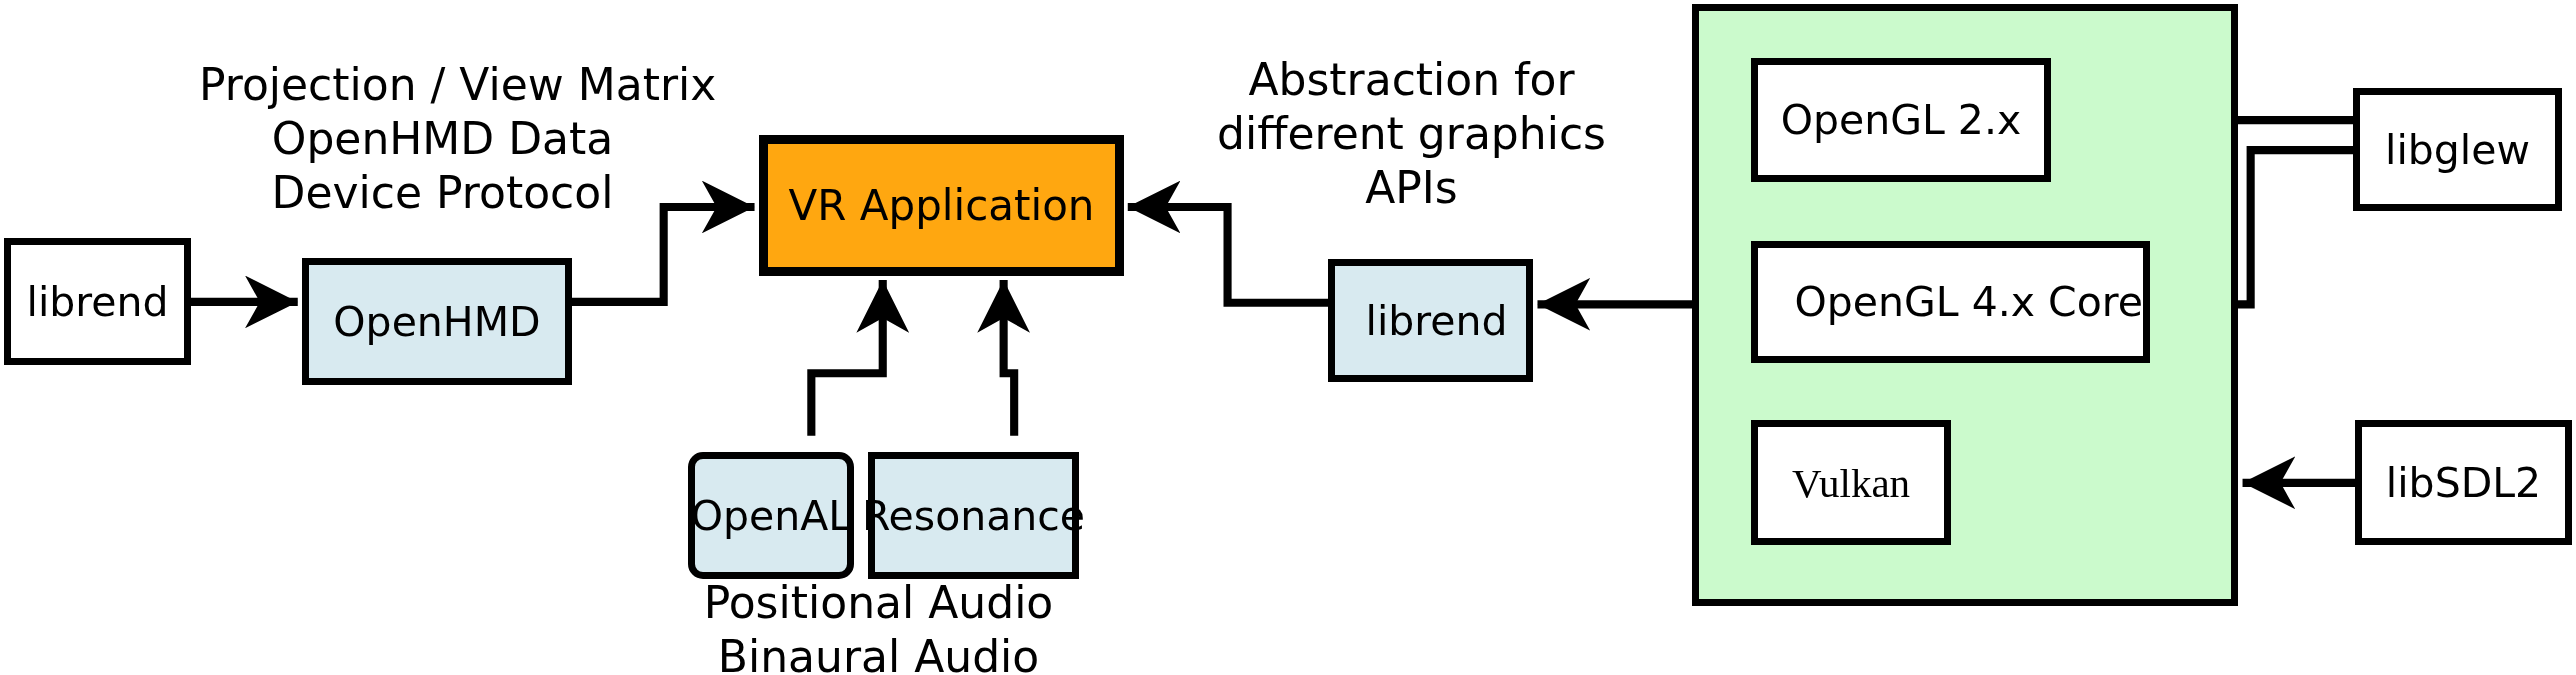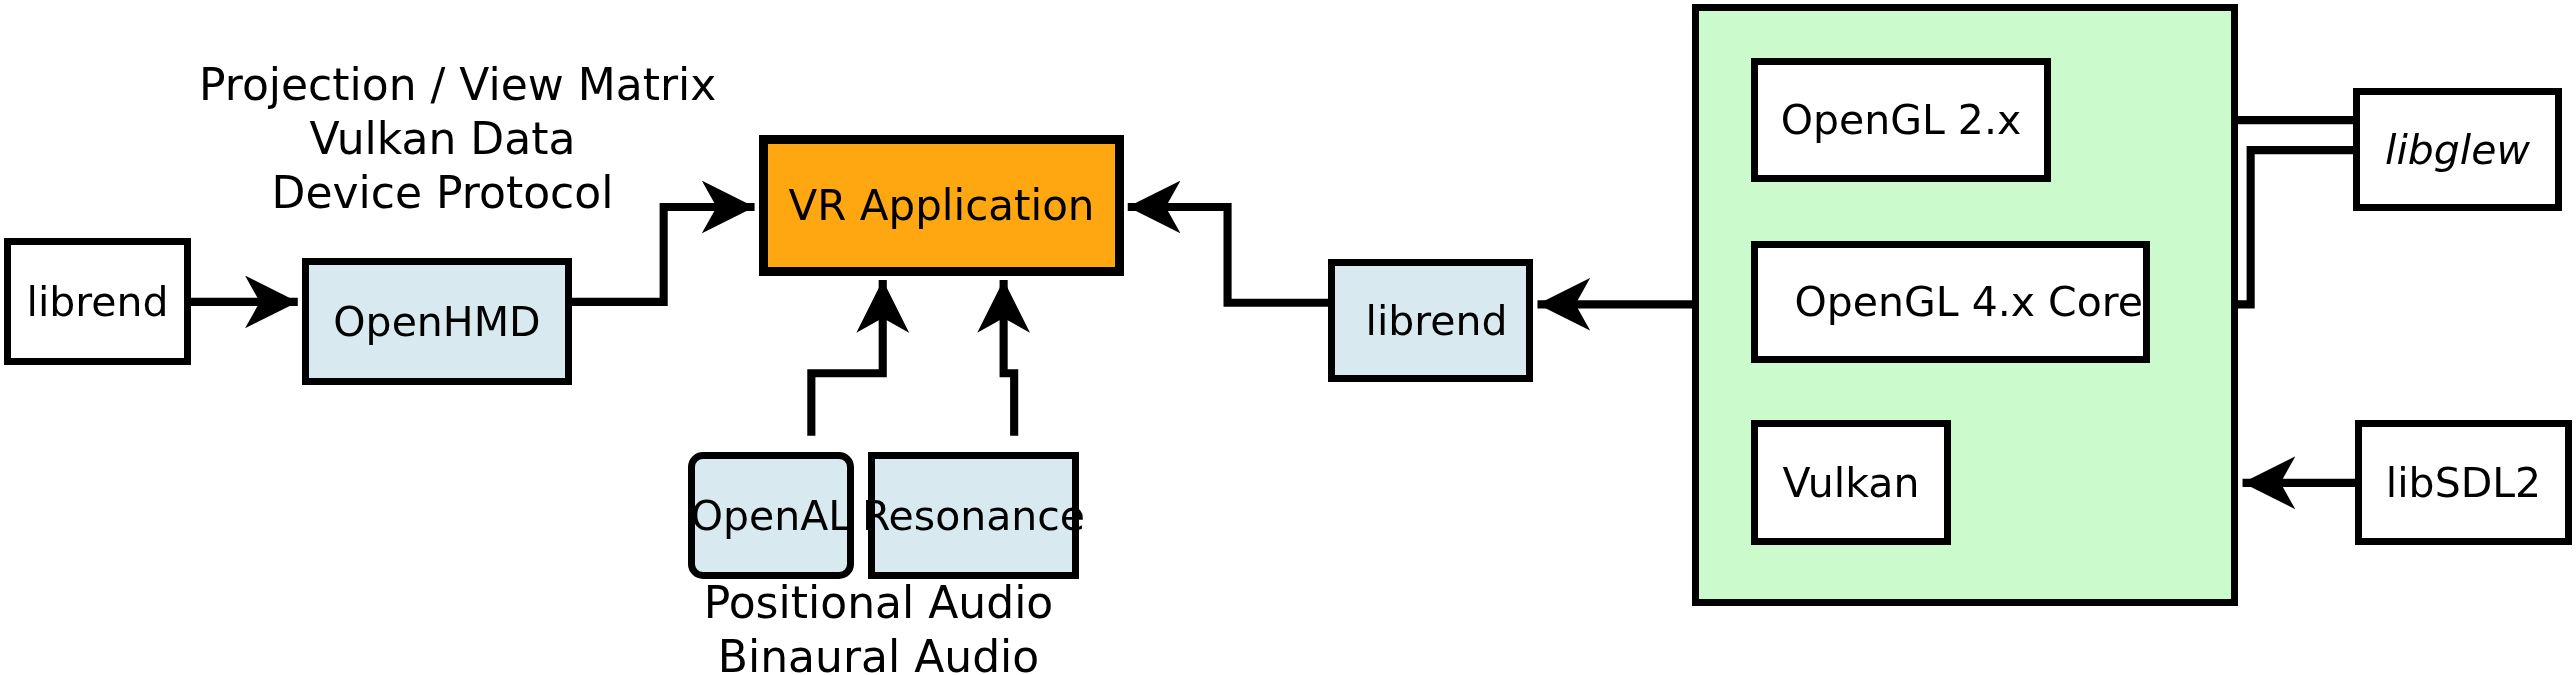--- a/index.html
+++ b/index.html
@@ -38,22 +38,22 @@
   
   #n-hidapi   {left:4px;   top:238px; width:187px; height:127px;}
   #n-openhmd  {left:302px; top:238px; width:270px; height:127px;}
   #n-vrapp    {left:759px; top:135px; width:365px; height:141px;}
   #n-openal   {left:688px; top:432px; width:166px; height:127px;border-radius:15px;}
   #n-resonance{left:868px;top:432px; width:211px; height:127px;}
   #n-librend  {left:1328px;top:239px; width:205px; height:123px;padding-left:12px;}
   #n-green    {left:1692px;top:4px;   width:546px; height:602px;}
   #n-opengl2  {left:1751px;top:58px;  width:300px; height:124px;}
   #n-opengl4  {left:1751px;top:241px; width:399px; height:122px;justify-content:flex-end;}
-  #n-vulkan   {left:1751px;top:420px; width:200px; height:125px;}
-  #n-libglew  {left:2353px;top:88px; width:209px; height:123px;font-style:italic;}
+  #n-vulkan   {left:1751px;top:420px; width:200px; height:125px;font-family:Liberation Serif, serif;}
+  #n-libglew  {left:2353px;top:88px; width:209px; height:123px;}
   #n-libsdl2  {left:2355px;top:420px; width:217px; height:125px;text-align:center;}
   
   #cap-openhmd{left:199px; top:51px;  width:487px;margin-top:7px;}
   #cap-librend{left:1168px;top:53px;  width:487px;}
   #cap-audio  {left:635px; top:576px; width:487px;}
   .wire{fill:none;stroke:#000;stroke-width:10;}
 </style>
 </head>
 <body>
 
@@ -117,24 +117,29 @@
   <div id="n-libglew" class="node">
     <span>libglew</span>
   </div>
 
   <div id="n-libsdl2" class="node">
     <span>libSDL2</span>
   </div>
 
   <div id="cap-openhmd" class="caption">
     <div>Projection / View Matrix</div>
-    <div>Vulkan Data</div>
+    <div>OpenHMD Data</div>
     <div>Device Protocol</div>
   </div>
 
+  <div id="cap-librend" class="caption">
+    <div>Abstraction for</div>
+    <div>different graphics</div>
+    <div>APIs</div>
+  </div>
 
   <div id="cap-audio" class="caption">
     <div>Positional Audio</div>
     <div>Binaural Audio</div>
   </div>
 
 </div>
 
 
 </body></html>

